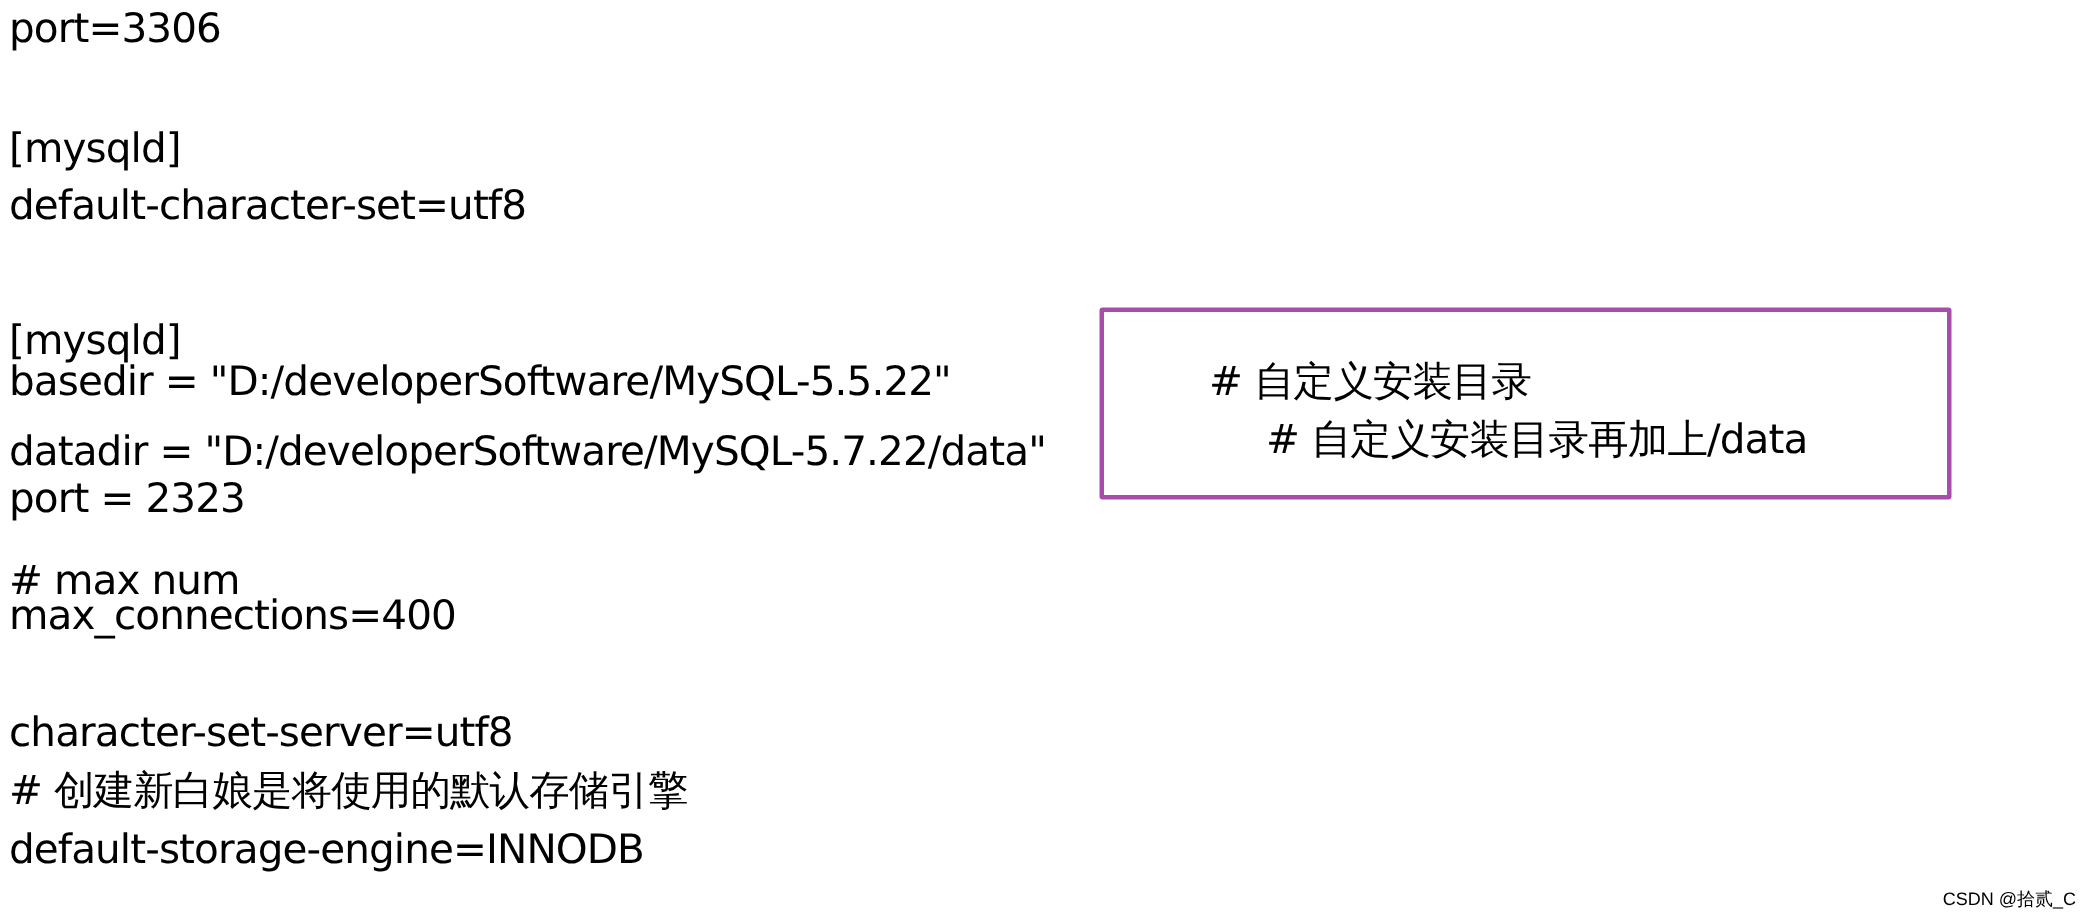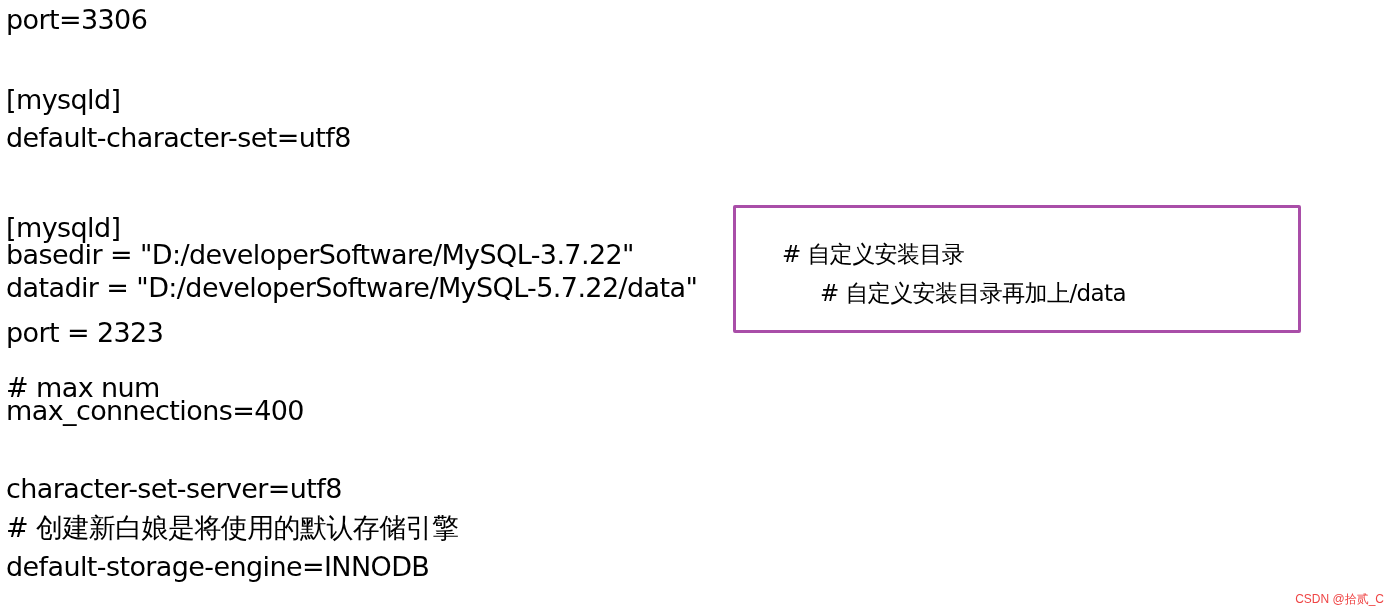--- a/index.html
+++ b/index.html
@@ -5,40 +5,40 @@
   html, body { margin: 0; padding: 0; }
   body {
     width: 1394px; height: 616px; background: #ffffff; position: relative; overflow: hidden;
     font-family: "DejaVu Sans", "Liberation Sans", sans-serif;
     color: #000;
   }
   .line {
     position: absolute; left: 6px; font-size: 27px; line-height: 39px; white-space: pre;
     letter-spacing: -0.6px;
   }
-  .comment { position: absolute; font-size: 23px; line-height: 39px; white-space: pre; letter-spacing: -0.6px; }
+  .comment { position: absolute; font-size: 27px; line-height: 39px; white-space: pre; letter-spacing: -0.6px; margin-left: 24px; }
   .highlight-box {
     position: absolute; left: 733px; top: 205px; width: 562px; height: 122px;
     border: 3px solid #a94ea8; border-radius: 2px;
   }
   .watermark {
-    position: absolute; right: 10px; bottom: 8px; font-size: 12px; color: #ef4444;
+    position: absolute; right: 10px; bottom: 8px; font-size: 12px; color: #000000;
     font-family: "Liberation Sans", sans-serif;
   }
 </style>
 </head>
 <body>
 
 <div>
   <div class="line" style="top:0px">port=3306</div>
   <div class="line" style="top:80px">[mysqld]</div>
   <div class="line" style="top:118px">default-character-set=utf8</div>
   <div class="line" style="top:208px">[mysqld]</div>
-  <div class="line" style="top:235px">basedir = "D:/developerSoftware/MySQL-3.7.22"</div>
-  <div class="line" style="top:268px">datadir = "D:/developerSoftware/MySQL-5.7.22/data"</div>
+  <div class="line" style="top:235px">basedir = "D:/developerSoftware/MySQL-5.5.22"</div>
+  <div class="line" style="top:282px">datadir = "D:/developerSoftware/MySQL-5.7.22/data"</div>
   <div class="line" style="top:313px">port = 2323</div>
   <div class="line" style="top:368px"># max num</div>
   <div class="line" style="top:391px">max_connections=400</div>
   <div class="line" style="top:469px">character-set-server=utf8</div>
   <div class="line" style="top:508px"># 创建新白娘是将使用的默认存储引擎</div>
   <div class="line" style="top:547px">default-storage-engine=INNODB</div>
 
   <div class="comment" style="left:782px; top:235px"># 自定义安装目录</div>
   <div class="comment" style="left:820px; top:274px"># 自定义安装目录再加上/data</div>
 

